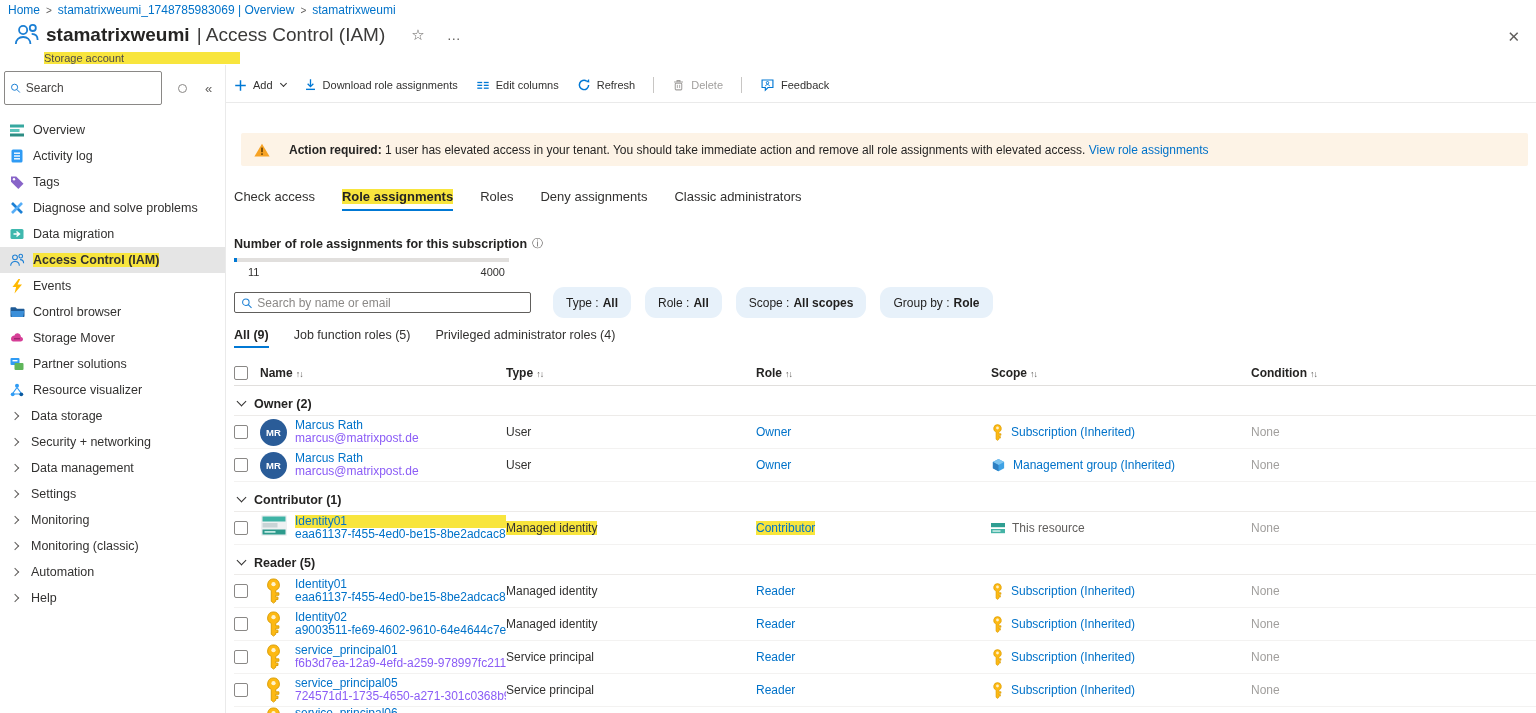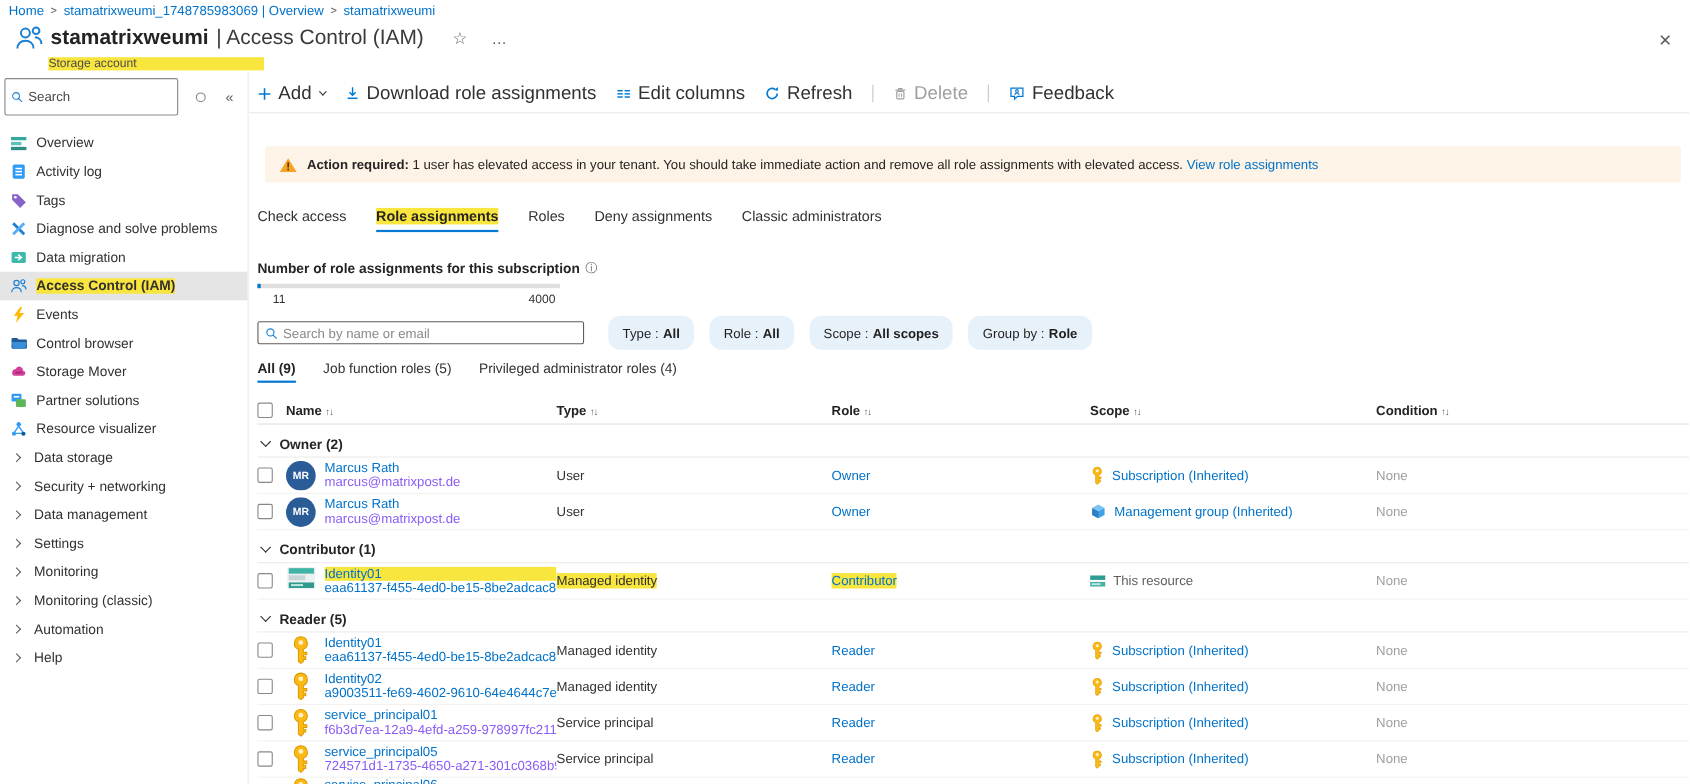--- a/index.html
+++ b/index.html
@@ -33,29 +33,29 @@
   .sb-circle{width:9px;height:9px;border:1px solid #8a8886;border-radius:50%;margin-left:16px}
   .sb-collapse{color:#605e5c;font-size:13px;margin-left:18px;cursor:pointer}
   .nav{margin-top:12px}
   .nav-item{height:26px;display:flex;align-items:center;gap:8px;padding-left:9px;font-size:12.5px;color:#323130;cursor:pointer;white-space:nowrap}
   .nav-item.sel{background:#e5e5e5;font-weight:700}
   .icn{width:16px;height:16px;flex:0 0 auto;display:inline-flex}
   .chev-r{width:6px;height:6px;border:solid #605e5c;border-width:0 1.3px 1.3px 0;transform:rotate(-45deg);margin:0 5px 0 3px;flex:0 0 auto}
 
   
   .content{position:absolute;top:65px;left:226px;right:0;bottom:0;padding:7px 0 0 8px;overflow:hidden}
-  .toolbar{display:flex;align-items:center;height:26px;font-size:17px;color:#323130;gap:0}
+  .toolbar{display:flex;align-items:center;height:26px;font-size:11px;color:#323130;gap:0}
   .tb-btn{display:flex;align-items:center;gap:6px;margin-right:18px;cursor:pointer;white-space:nowrap}
   .tb-btn svg{flex:0 0 auto}
   .tb-div{width:1px;height:16px;background:#c8c6c4;margin-right:18px}
   .tb-disabled{color:#a19f9d}
   .tb-chev{width:5px;height:5px;border:solid #323130;border-width:0 1.2px 1.2px 0;transform:rotate(45deg);margin-left:2px;margin-top:-3px}
   .toolbar-sep{border-bottom:1px solid #eaeaea;margin-top:4px;margin-left:-8px}
 
-  .banner{margin:30px 8px 0 7px;height:33px;background:#fdf3e6;border-radius:2px;display:flex;align-items:center;padding-left:13px;gap:9px;font-size:12px;color:#252423}
+  .banner{margin:30px 8px 0 7px;height:33px;background:#fdf3e6;border-radius:2px;display:flex;align-items:center;padding-left:13px;gap:19px;font-size:12px;color:#252423}
   .banner a{color:#0072c9;text-decoration:none;cursor:pointer}
 
   .tabs{display:flex;margin-top:23px;font-size:13px;color:#323130}
   .tab{margin-right:27px;padding-bottom:5px;cursor:pointer;border-bottom:2px solid transparent}
   .tab.active{font-weight:700;color:#252423;border-bottom:2px solid #0078d4}
 
   .count-label{margin-top:25px;font-size:12.5px;font-weight:700;color:#252423;display:flex;align-items:center;gap:5px}
   .info-i{font-size:11px;color:#605e5c;font-weight:400}
   .pbar{margin-top:7px;width:275px;height:4px;background:#e1dfdd;position:relative}
   .pbar-fill{position:absolute;left:0;top:0;bottom:0;width:3px;background:#0078d4}

